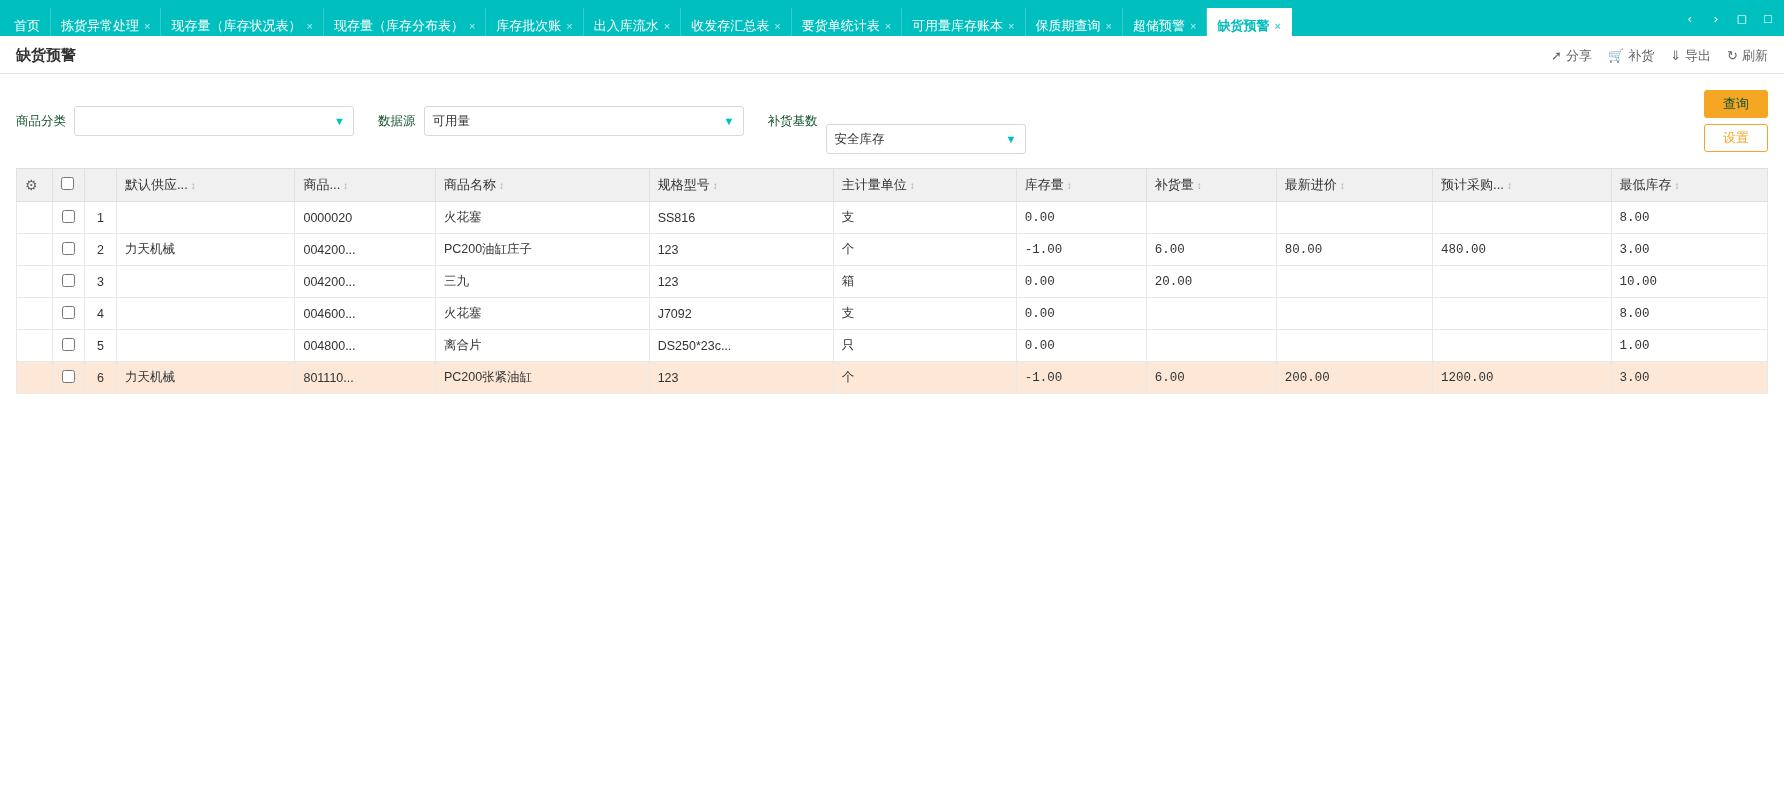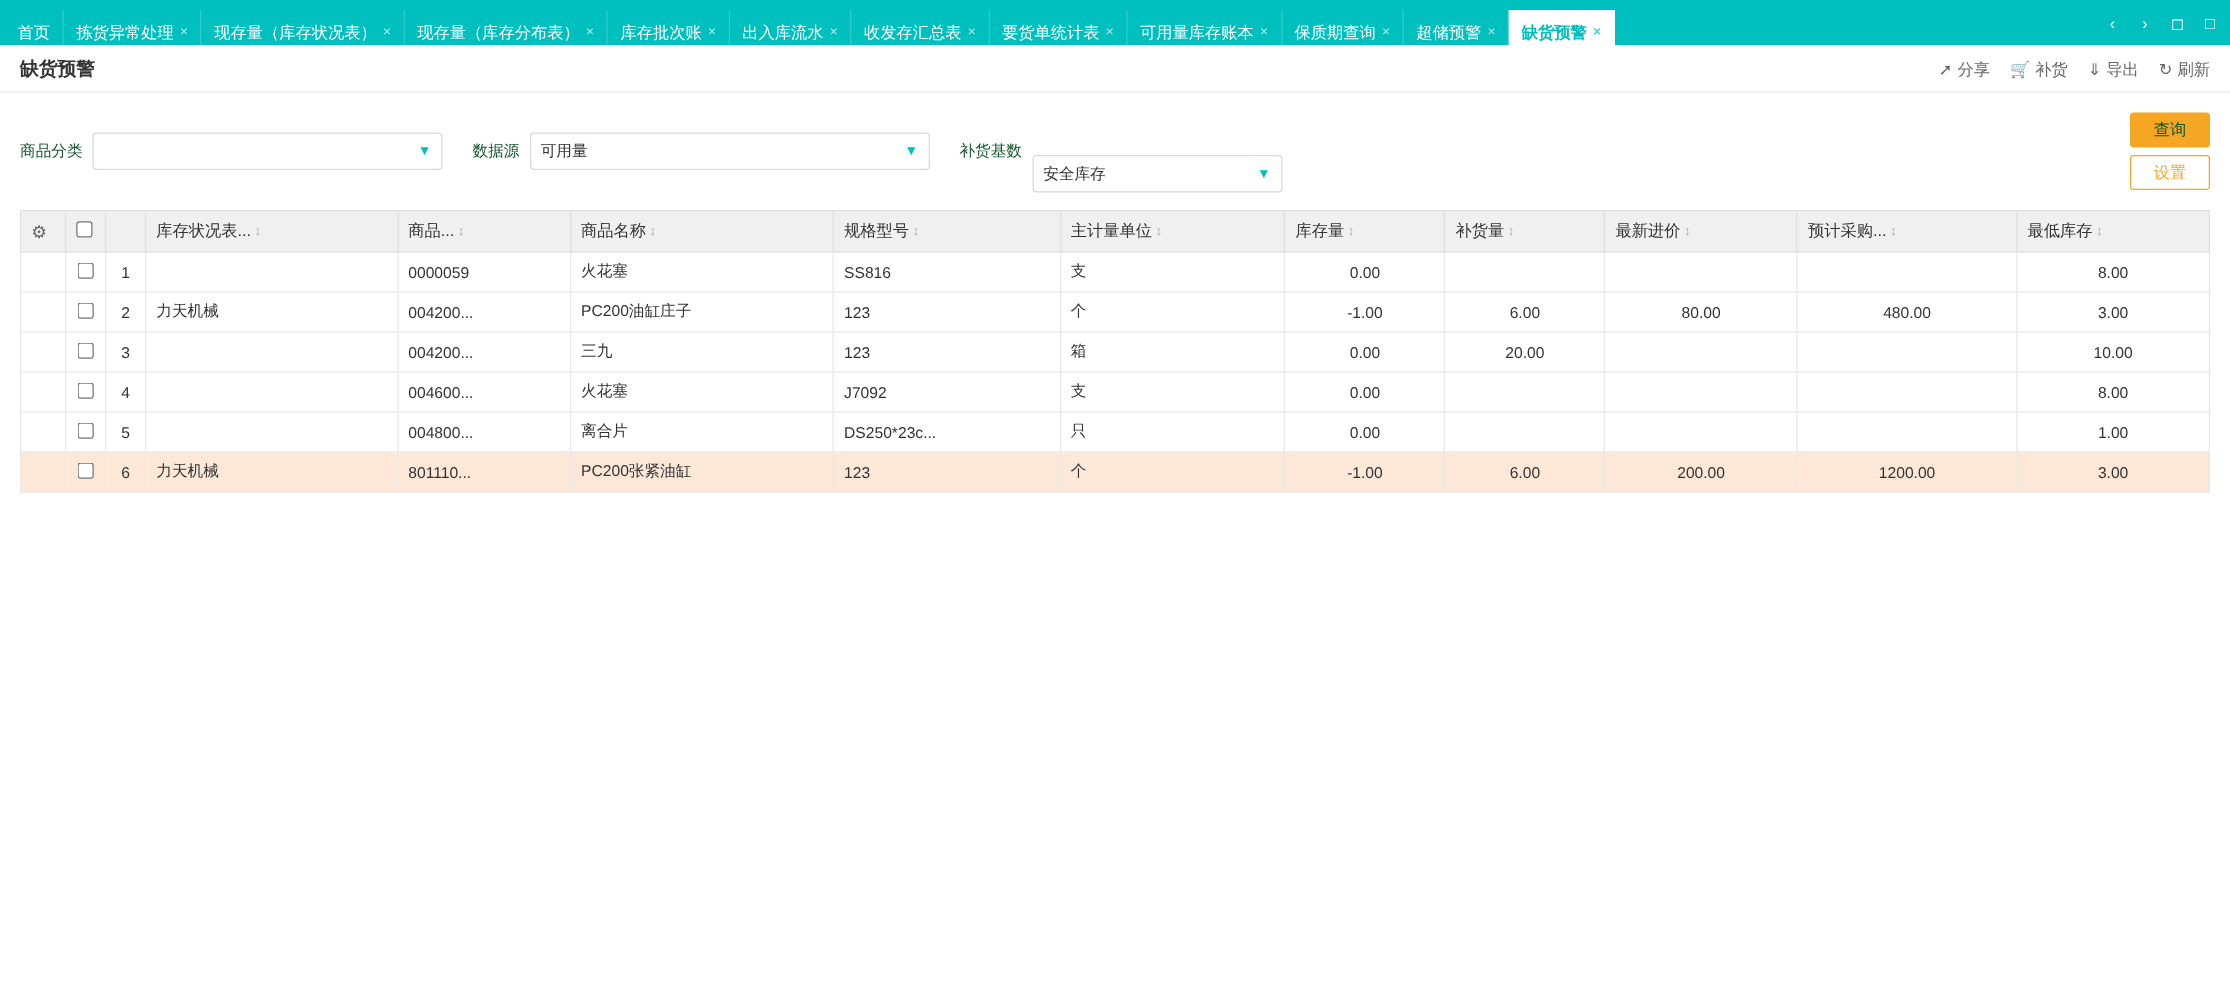--- a/index.html
+++ b/index.html
@@ -186,21 +186,21 @@
     .sort-icon { color: #aaa; font-size: 10px; }
 
     .settings-icon-cell {
       text-align: center;
       cursor: pointer;
     }
     .gear-icon { font-size: 14px; color: #666; }
 
     .checkbox-cell { text-align: center; }
     .row-num { text-align: center; color: #666; }
-    .num-right { text-align: center; }
+    .num-right { text-align: left; font-family: Liberation Mono, monospace; }
 
     
   </style>
 </head>
 <body>
 
 <div class="topnav">
   <div class="topnav-tab">
     <span>首页</span>
   </div>
@@ -319,21 +319,21 @@
         <tr>
           <th style="width:36px;">
             <span class="gear-icon settings-icon-cell">⚙</span>
           </th>
           <th style="width:32px;">
             <input type="checkbox" style="">
           </th>
           <th style="width:32px;"></th>
           <th>
             <div class="th-sort">
-              <span>库存状况表...</span>
+              <span>默认供应...</span>
               <span class="sort-icon">↕</span>
             </div>
           </th>
           <th>
             <div class="th-sort">
               <span>商品...</span>
               <span class="sort-icon">↕</span>
             </div>
           </th>
           <th>
@@ -385,21 +385,21 @@
             </div>
           </th>
         </tr>
       </thead>
       <tbody id="table-body">
       <tr>
     <td class="settings-icon-cell"><span style="color:#aaa;"></span></td>
     <td class="checkbox-cell"><input type="checkbox" style=""></td>
     <td class="row-num">1</td>
     <td></td>
-    <td>0000059</td>
+    <td>0000020</td>
     <td>火花塞</td>
     <td>SS816</td>
     <td>支</td>
     <td class="num-right">0.00</td>
     <td class="num-right"></td>
     <td class="num-right"></td>
     <td class="num-right"></td>
     <td class="num-right">8.00</td>
   </tr>
           <tr>

